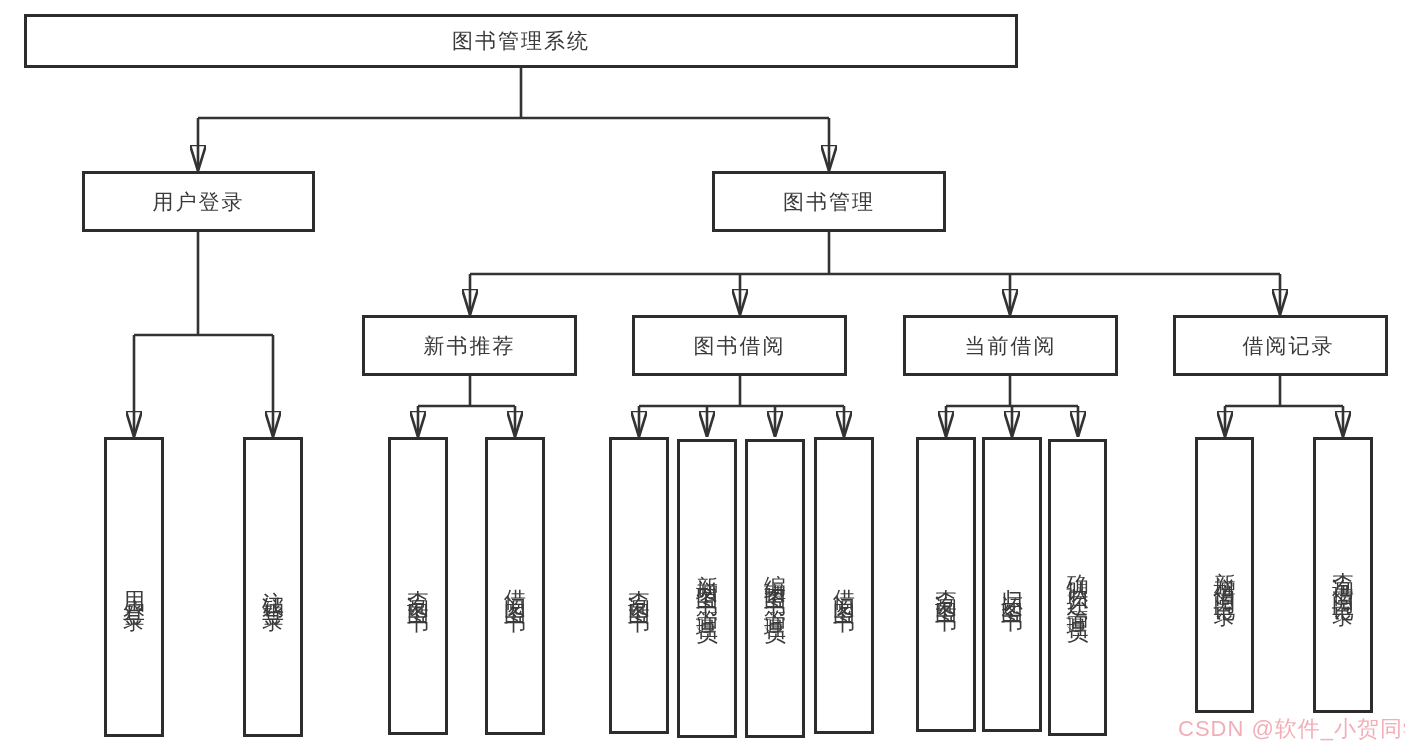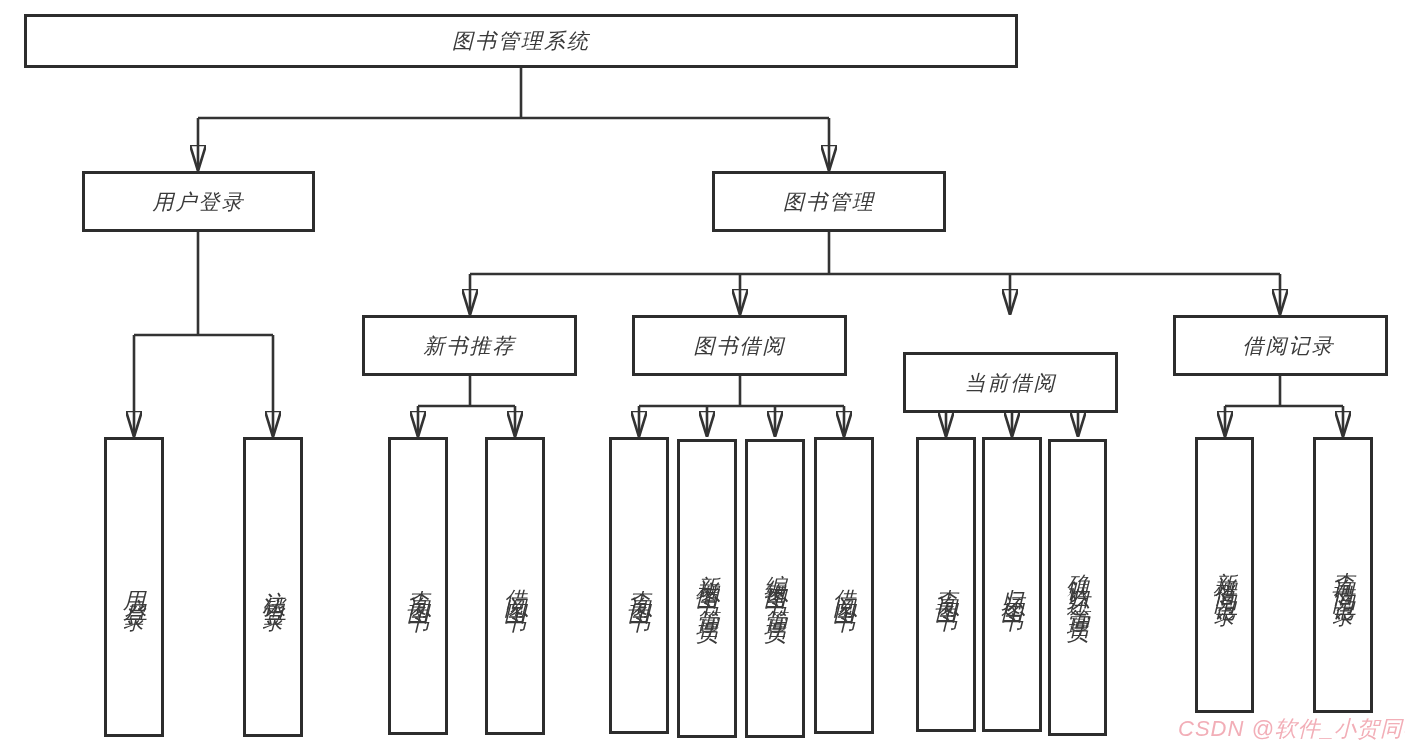--- a/index.html
+++ b/index.html
@@ -2,21 +2,21 @@
 <html lang="zh"><head>
 <meta charset="utf-8">
 <style>
   html,body{margin:0;padding:0;}
   body{
     width:1405px;height:747px;position:relative;overflow:hidden;
     background:#ffffff;
     font-family:"Liberation Sans","DejaVu Sans",sans-serif;
     color:#3a3a3a;
   }
-  #canvas{position:absolute;inset:0;width:1405px;height:663px;font-style:italic;}
+  #canvas{position:absolute;inset:0;width:1405px;height:663px;}
   svg.connectors{position:absolute;left:0;top:0;pointer-events:none;}
   svg.connectors path{stroke:#333333;stroke-width:2.6px;fill:none;}
 
   .hbox{
     position:absolute;box-sizing:border-box;
     border:3px solid #2d2d2d;background:#ffffff;
     display:flex;align-items:center;justify-content:center;
     font-size:21px;letter-spacing:2px;white-space:nowrap;
   }
   .vbox{
@@ -96,21 +96,21 @@
   <div class="hbox" style="left:712px;top:171px;width:234px;height:61px;justify-content:center;">
     <span>图书管理</span>
   </div>
 
   <div class="hbox" style="left:362px;top:315px;width:215px;height:61px;">
     <span>新书推荐</span>
   </div>
   <div class="hbox" style="left:632px;top:315px;width:215px;height:61px;">
     <span>图书借阅</span>
   </div>
-  <div class="hbox" style="left:903px;top:315px;width:215px;height:61px;margin-top:37px;">
+  <div class="hbox" style="left:903px;top:315px;width:215px;height:61px;">
     <span>当前借阅</span>
   </div>
   <div class="hbox" style="left:1173px;top:315px;width:215px;height:61px;padding-left:16px;">
     <span>借阅记录</span>
   </div>
 
   <div class="vbox" style="left:104px;top:437px;width:60px;height:300px;">用户登录</div>
   <div class="vbox" style="left:243px;top:437px;width:60px;height:300px;">注销登录</div>
 
   <div class="vbox" style="left:388px;top:437px;width:60px;height:298px;">查询图书</div>

